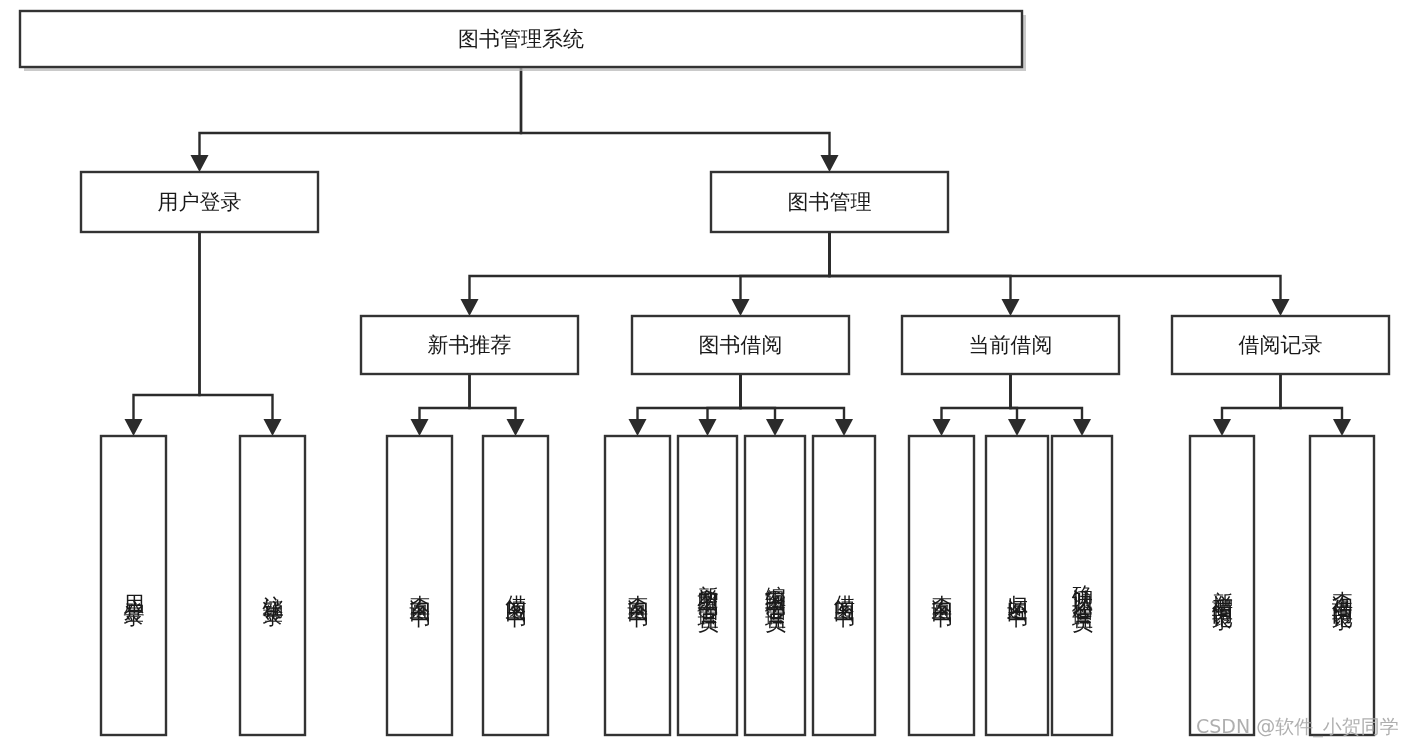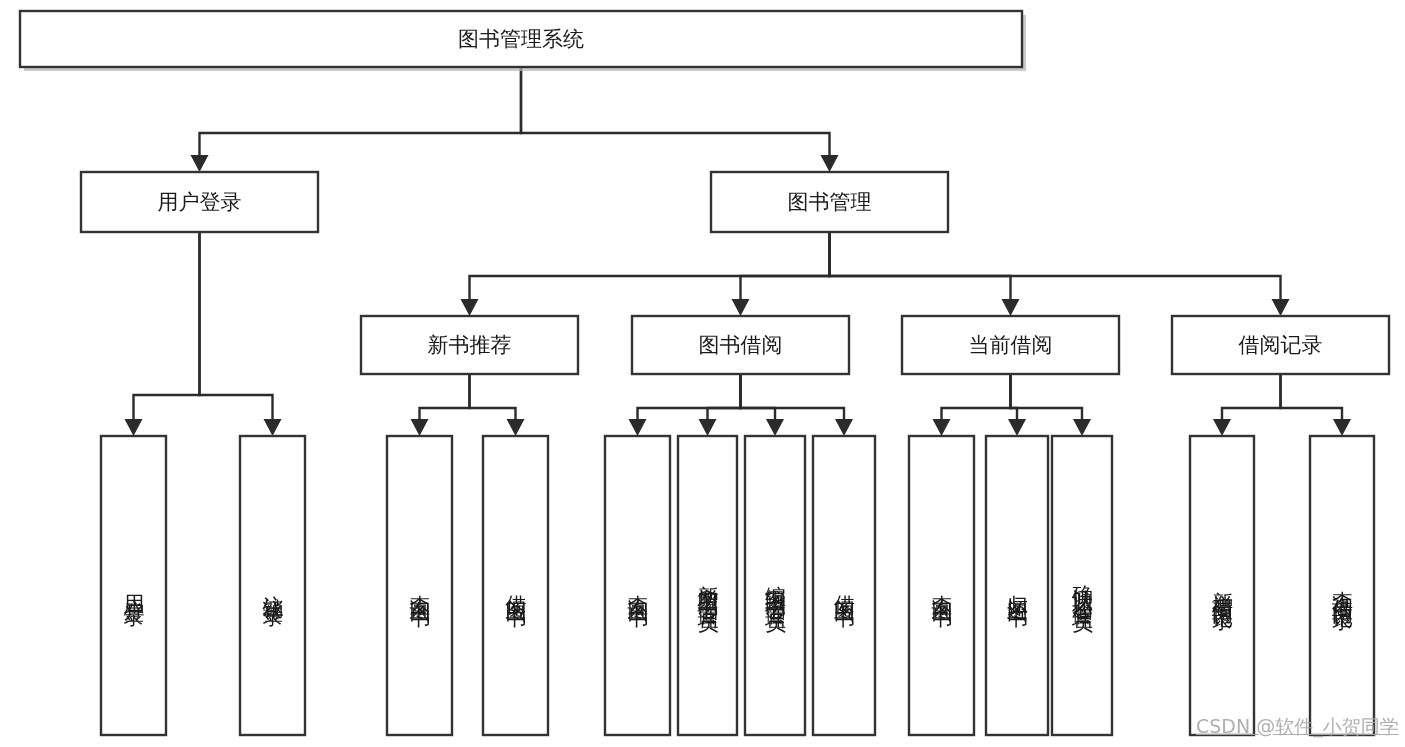--- a/index.html
+++ b/index.html
@@ -208,14 +208,14 @@
       <div class="node-label-v" style="left: 605px; top: 436px; width: 65px; height: 299px;">查询图书</div>
       <div class="node-label-v" style="left: 678px; top: 436px; width: 59px; height: 299px;">新增图书（管理员）</div>
       <div class="node-label-v" style="left: 745px; top: 436px; width: 60px; height: 299px;">编辑图书（管理员）</div>
       <div class="node-label-v" style="left: 813px; top: 436px; width: 62px; height: 299px;">借阅图书</div>
       <div class="node-label-v" style="left: 909px; top: 436px; width: 65px; height: 299px;">查询图书</div>
       <div class="node-label-v" style="left: 986px; top: 436px; width: 62px; height: 299px;">归还图书</div>
       <div class="node-label-v" style="left: 1052px; top: 436px; width: 60px; height: 299px;">确认归还（管理员）</div>
       <div class="node-label-v" style="left: 1190px; top: 436px; width: 64px; height: 299px;">新增借阅记录</div>
       <div class="node-label-v" style="left: 1310px; top: 436px; width: 64px; height: 299px;">查询借阅记录</div>
     </div>
-  <div class="watermark" style="left: 1196px; top: 714px; text-decoration: underline;">CSDN @软件_小贺同学</div>
+  <div class="watermark" style="left: 1196px; top: 714px;">CSDN @软件_小贺同学</div>
 </div>
 
 </body></html>

